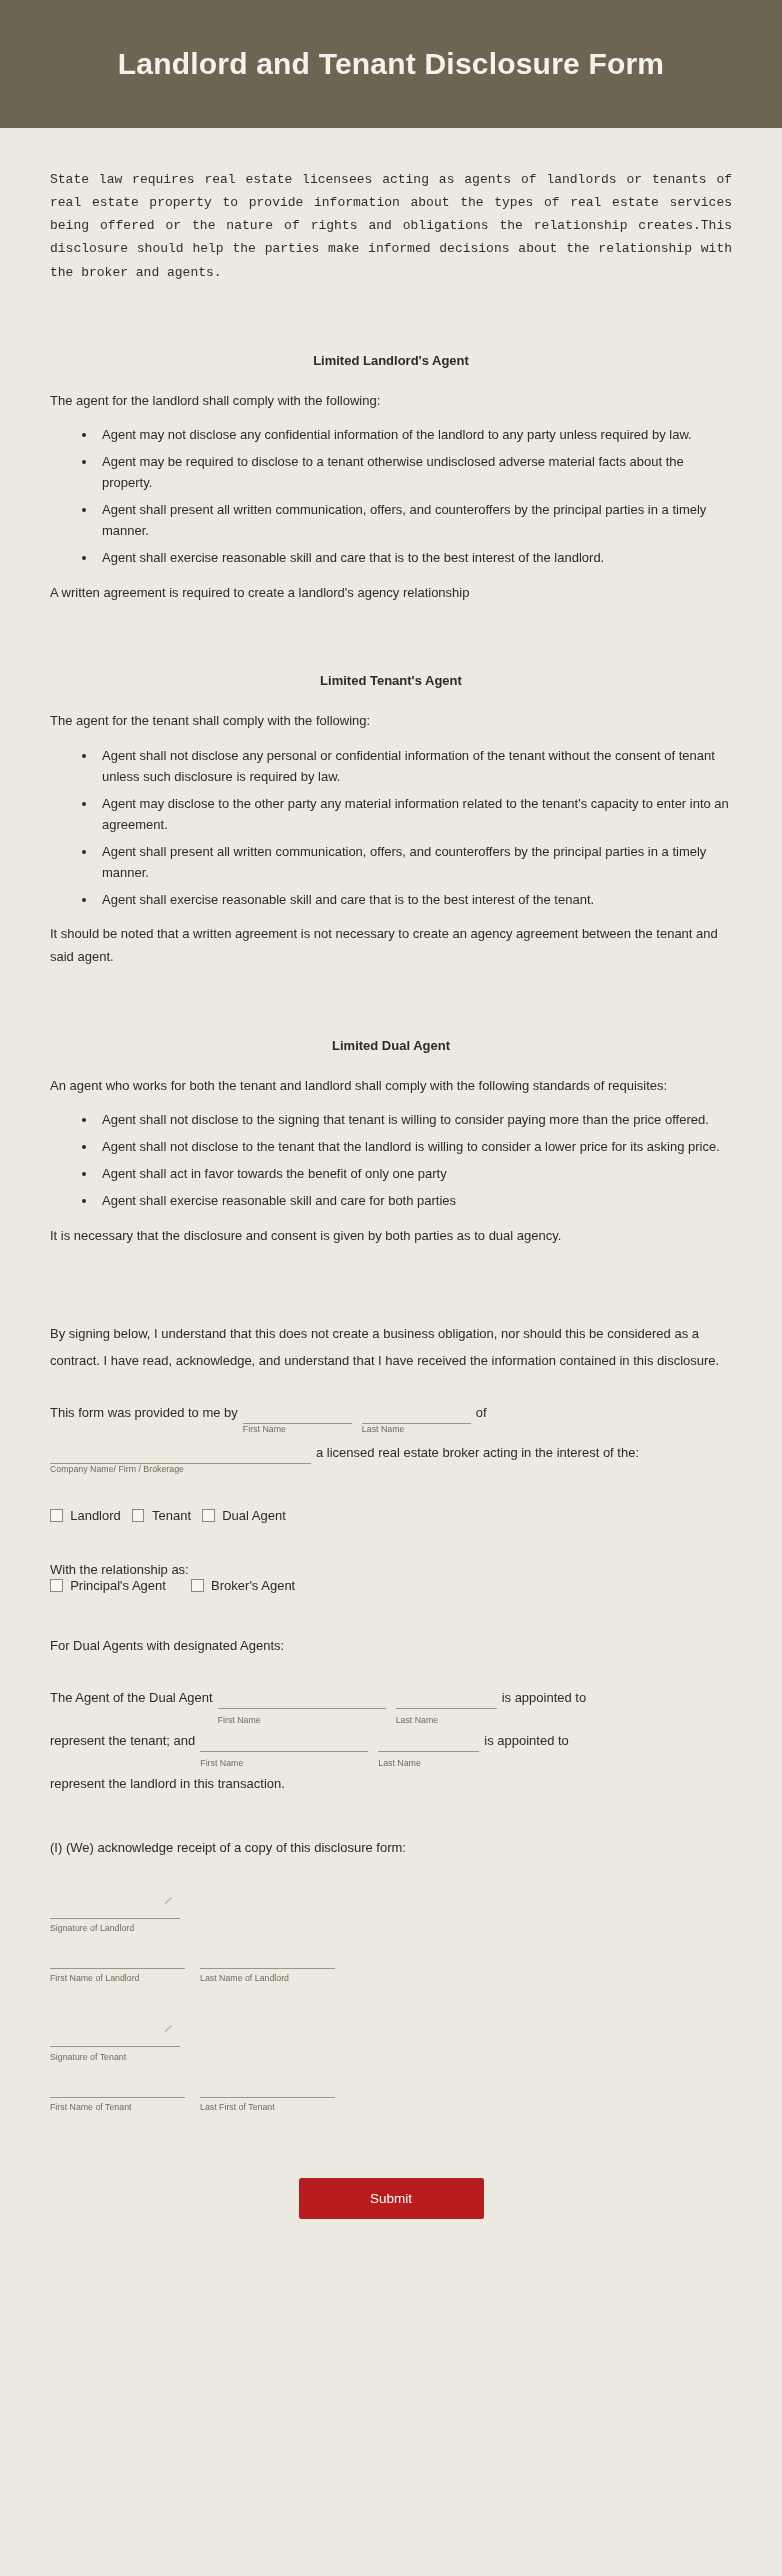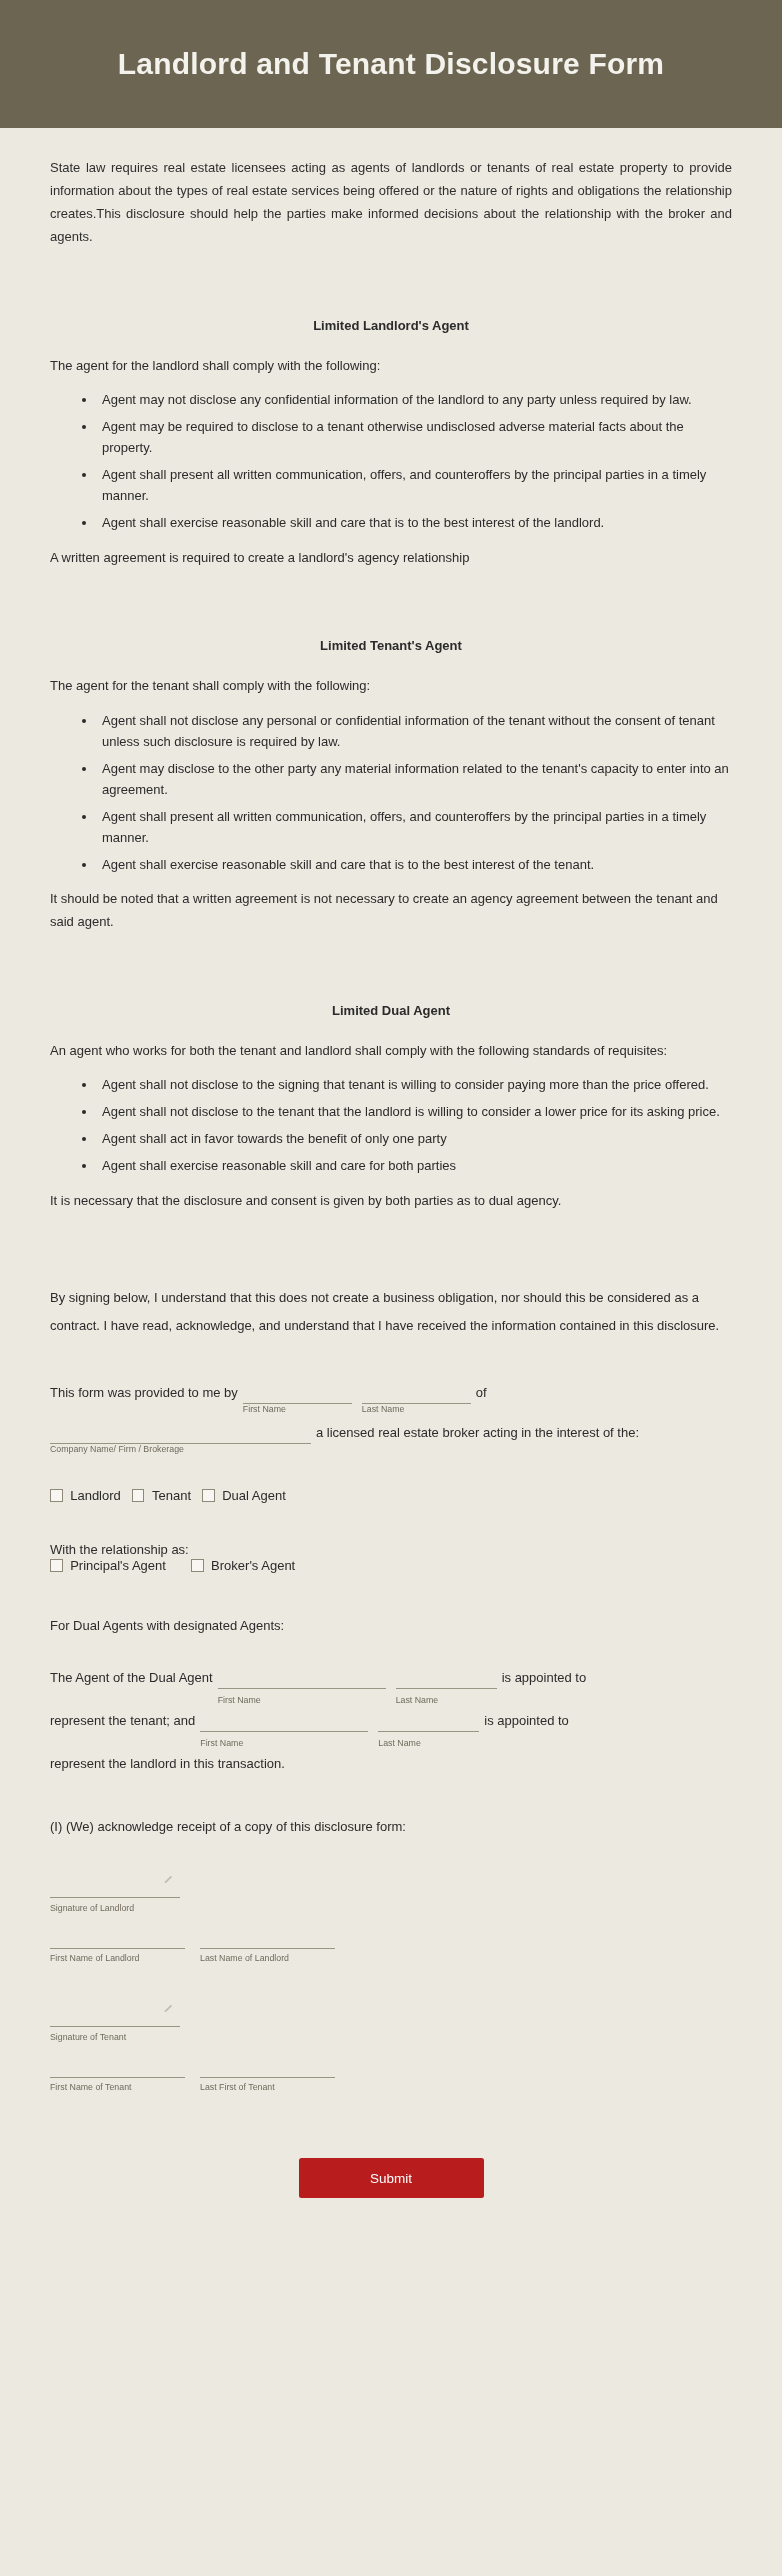--- a/index.html
+++ b/index.html
@@ -31,25 +31,26 @@
     font-size: 30px;
     font-weight: bold;
     letter-spacing: 0.2px;
     text-align: center;
   }
   .content {
     padding: 0 50px;
     box-sizing: border-box;
   }
   .intro {
-    margin-top: 28px;
+    margin-top: 40px;
     font-size: 13px;
     line-height: 1.78;
     text-align: justify;
     color: #2f2f2f;
+    font-family: Liberation Mono, monospace;
   }
   .section-title {
     text-align: center;
     font-size: 13px;
     font-weight: bold;
     margin-top: 69px;
     margin-bottom: 22px;
     color: #2b2b2b;
   }
   .section-lead {
@@ -75,21 +76,21 @@
   .consent {
     margin-top: 72px;
     font-size: 13px;
     line-height: 2.1;
   }
   .field-row {
     display: flex;
     align-items: flex-end;
     flex-wrap: wrap;
     font-size: 13px;
-    margin-top: 44px;
+    margin-top: 29px;
   }
   .inline-text {
     font-size: 13px;
     line-height: 1.5;
     padding-bottom: 1.7px;
   }
   .blank {
     display: inline-block;
     border-bottom: 0.8px solid #9a9483;
     height: 17px;

